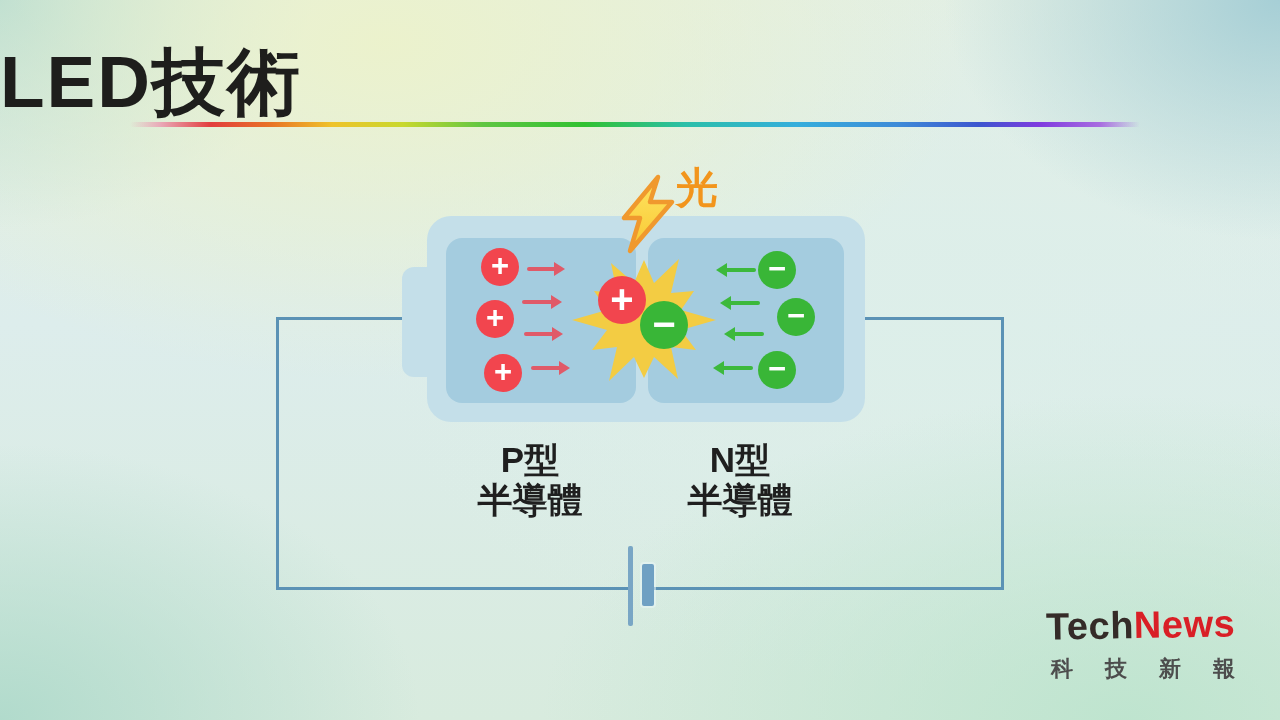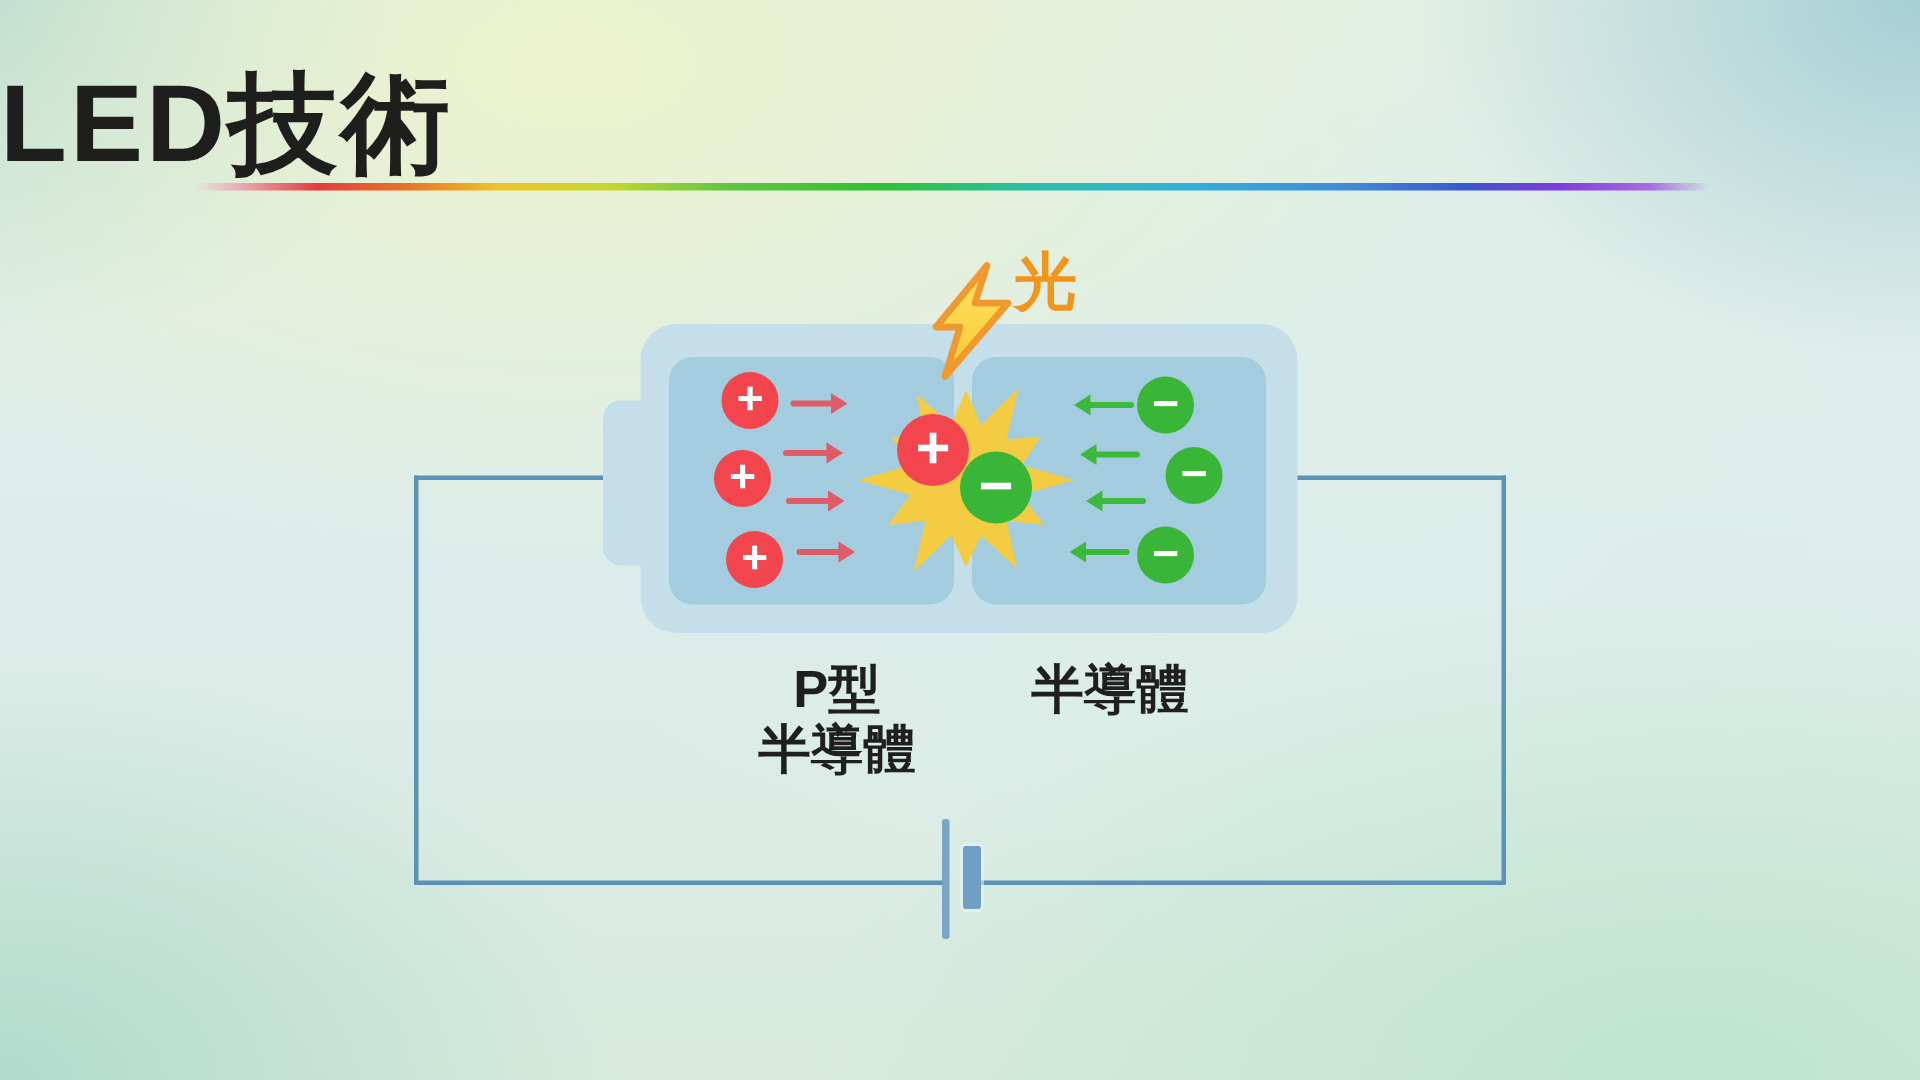--- a/index.html
+++ b/index.html
@@ -74,21 +74,21 @@
   .arrow.right { color: #E05A68; }
   .arrow.right::before { left: 0; right: 9px; }
   .arrow.right::after  { right: 0; border-left: 11px solid currentColor; }
   .arrow.left { color: #3CB93C; }
   .arrow.left::before { right: 0; left: 9px; }
   .arrow.left::after  { left: 0; border-right: 11px solid currentColor; }
 
   
   .region-label { position: absolute; top: 440px; width: 180px; text-align: center;
                   font-size: 35px; line-height: 40px; font-weight: 600; color: #1F1F1F; z-index: 4; }
-  .region-label.p { left: 468px; }
+  .region-label.p { left: 440px; }
   .region-label.n { left: 650px; }
 
   
   .logo { position: absolute; right: 45px; top: 604px; text-align: right; z-index: 3; }
   .logo-name { font-size: 38px; font-weight: 800; letter-spacing: 0.5px; transform: rotate(-1deg); }
   .logo-name .t1 { color: #352B28; }
   .logo-name .t2 { color: #D91F26; }
   .logo-sub { margin-top: 7px; font-size: 22px; font-weight: 600; color: #4D4D4D;
               letter-spacing: 32px; margin-right: -32px; }
 </style>
@@ -149,17 +149,24 @@
   <div class="arrow left" style="left:716px; top:262px; width:40px;"></div>
   <div class="arrow left" style="left:720px; top:295px; width:40px;"></div>
   <div class="arrow left" style="left:724px; top:326px; width:40px;"></div>
   <div class="arrow left" style="left:713px; top:360px; width:40px;"></div>
 
   <div class="region-label p">
     <div>P型</div>
     <div>半導體</div>
   </div>
   <div class="region-label n">
+    <div>N型</div>
     <div>半導體</div>
   </div>
 
+  <div class="logo">
+    <div class="logo-name">
+      <span class="t1">Tech</span><span class="t2">News</span>
+    </div>
+    <div class="logo-sub">科技新報</div>
+  </div>
 
 </div>
 
 </body></html>

